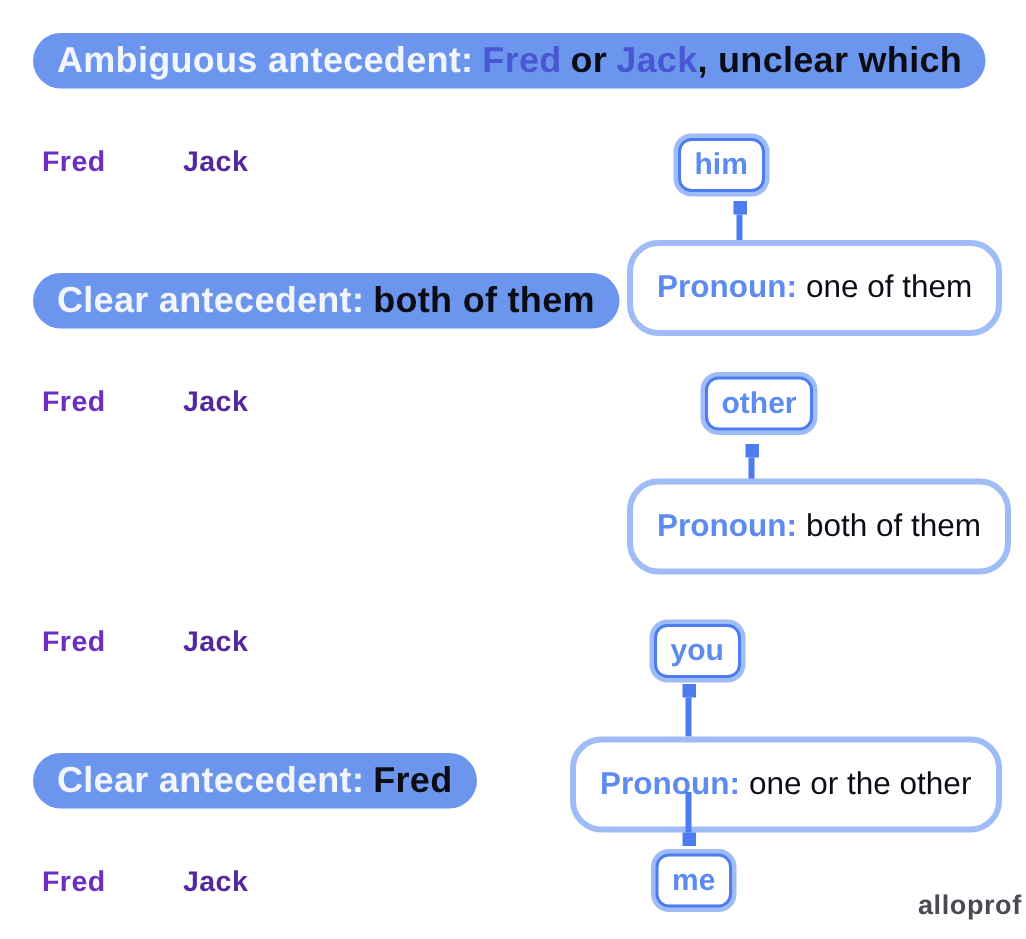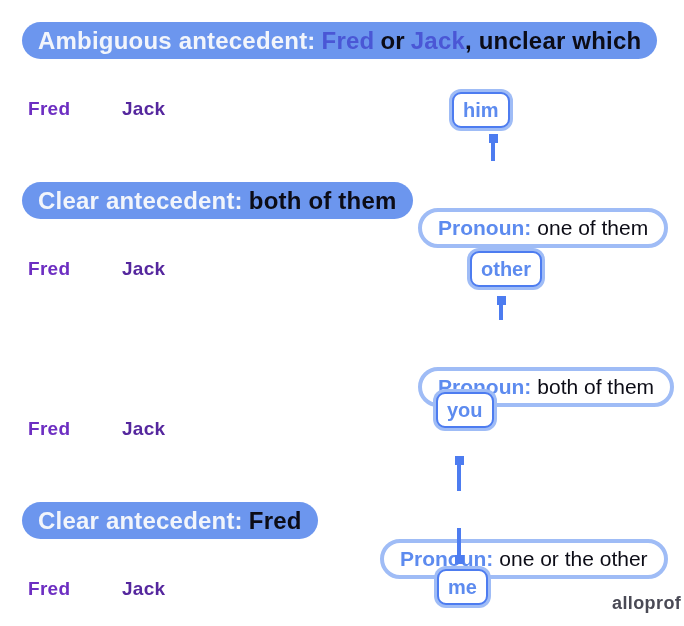--- a/index.html
+++ b/index.html
@@ -38,21 +38,21 @@
   .name.jack{color:var(--jack-purple);}
   .word-box{
     position:absolute;background:#ffffff;color:var(--pronoun-text-blue);
     font-size:20px;font-weight:700;line-height:26px;padding:3px 9px;
     border:2px solid var(--accent-blue);border-radius:9px;
     box-shadow:0 0 0 3px var(--accent-blue-light);white-space:nowrap;
   }
   .pronoun-box{
     position:absolute;background:#ffffff;height:32px;line-height:32px;
     border:4px solid var(--accent-blue-light);border-radius:21px;
-    padding:0 16px;font-size:21px;white-space:nowrap;margin-top:48px;
+    padding:12px 16px;font-size:21px;white-space:nowrap;
   }
   .pronoun-box .prefix{color:var(--pronoun-text-blue);font-weight:700;}
   .pronoun-box .rest{color:var(--text-black);font-weight:500;margin-left:6px;}
   .connector-line{
     position:absolute;width:4px;background:var(--accent-blue);
   }
   .connector-node{
     position:absolute;width:9px;height:9px;background:var(--accent-blue);
   }
   .watermark{
@@ -90,21 +90,21 @@
   <div class="connector-node" style="left:497px;top:296px;"></div>
   <div class="connector-line" style="left:499px;top:305px;height:15px;"></div>
   <div class="pronoun-box" style="left:418px;top:319px;">
     <span class="prefix">Pronoun:</span><span class="rest">both of them</span>
   </div>
 
 
   <div class="name fred" style="left:28px;top:418px;">Fred</div>
   <div class="name jack" style="left:122px;top:418px;">Jack</div>
 
-  <div class="word-box" style="left:436px;top:392px;">you</div>
+  <div class="word-box" style="left:436px;top:416px;">you</div>
   <div class="connector-node" style="left:455px;top:456px;"></div>
   <div class="connector-line" style="left:457px;top:465px;height:26px;"></div>
   <div class="pronoun-box" style="left:380px;top:491px;">
     <span class="prefix">Pronoun:</span><span class="rest">one or the other</span>
   </div>
 
   <div class="pill" style="left:22px;top:502px;">
     <span class="seg-white">Clear antecedent:</span><span class="seg-black">Fred</span>
   </div>
 

